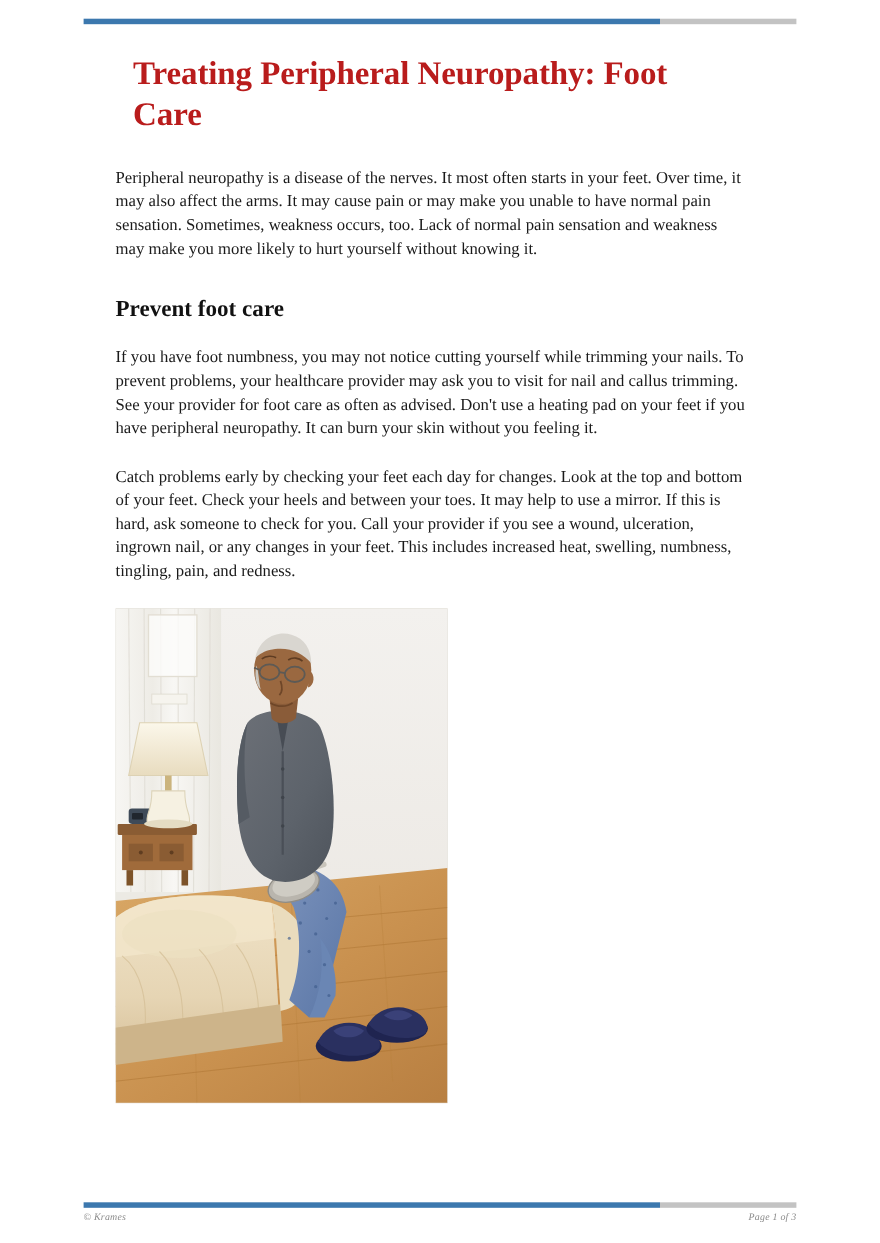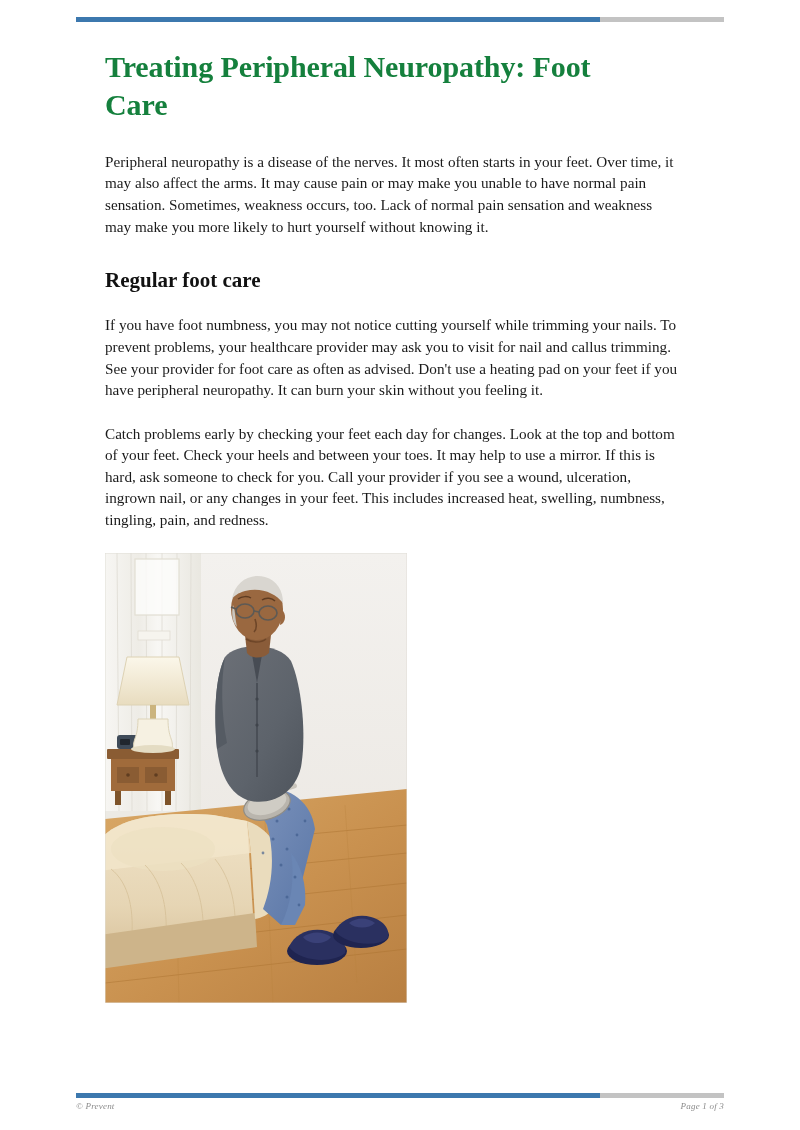--- a/index.html
+++ b/index.html
@@ -44,23 +44,23 @@
     left: 105px;
     top: 48px;
     width: 592px;
   }
 
   h1.doc-title {
     font-family: "Liberation Serif", "DejaVu Serif", serif;
     font-size: 30px;
     line-height: 1.28;
     font-weight: bold;
-    margin: 0 0 26px 0;
+    margin: 0 0 26px 16px;
     letter-spacing: -0.1px;
-    color: #15803d;
+    color: #b91c1c;
     max-width: 540px;
   }
 
   h2.section-heading {
     font-family: "Liberation Serif", "DejaVu Serif", serif;
     font-size: 21px;
     line-height: 1.3;
     font-weight: bold;
     margin: 30px 0 20px 0;
     color: #111111;
@@ -110,21 +110,21 @@
   <div class="seg-gray"></div>
 </div>
 
 <div class="page">
 
   <h1 class="doc-title">Treating Peripheral Neuropathy: Foot Care</h1>
 
   <p class="body-text">Peripheral neuropathy is a disease of the nerves. It most often starts in your feet. Over time, it may also affect the arms. It may cause pain or may make you unable to have normal pain sensation. Sometimes, weakness occurs, too. Lack of normal pain sensation and weakness may make you more likely to hurt yourself without knowing it.</p>
 
 
-  <h2 class="section-heading">Regular foot care</h2>
+  <h2 class="section-heading">Prevent foot care</h2>
 
   <p class="body-text">If you have foot numbness, you may not notice cutting yourself while trimming your nails. To prevent problems, your healthcare provider may ask you to visit for nail and callus trimming. See your provider for foot care as often as advised. Don't use a heating pad on your feet if you have peripheral neuropathy. It can burn your skin without you feeling it.</p>
 
 
   <p class="body-text">Catch problems early by checking your feet each day for changes. Look at the top and bottom of your feet. Check your heels and between your toes. It may help to use a mirror. If this is hard, ask someone to check for you. Call your provider if you see a wound, ulceration, ingrown nail, or any changes in your feet. This includes increased heat, swelling, numbness, tingling, pain, and redness.</p>
 
   <div class="figure">
     <svg width="302" height="450" viewBox="0 0 302 450" xmlns="http://www.w3.org/2000/svg">
       <defs>
         <linearGradient id="wallG" x1="0" y1="0" x2="0" y2="1">
@@ -292,15 +292,15 @@
   </div>
 
 </div>
 
 <div class="rule rule-bottom">
   <div class="seg-blue"></div>
   <div class="seg-gray"></div>
 </div>
 
 <div class="footer">
-  <span class="copyright">© Prevent</span>
+  <span class="copyright">© Krames</span>
   <span class="pageno">Page 1 of 3</span>
 </div>
 
 </body></html>

